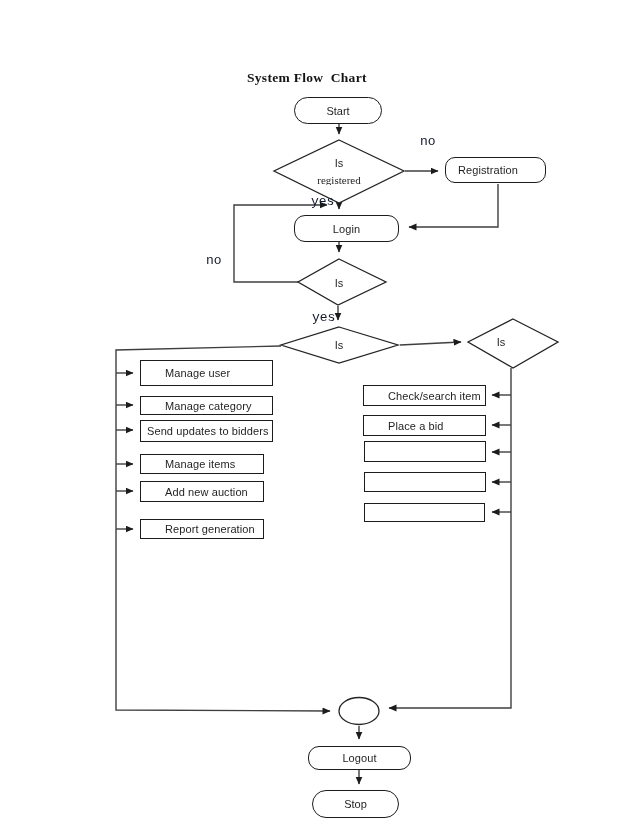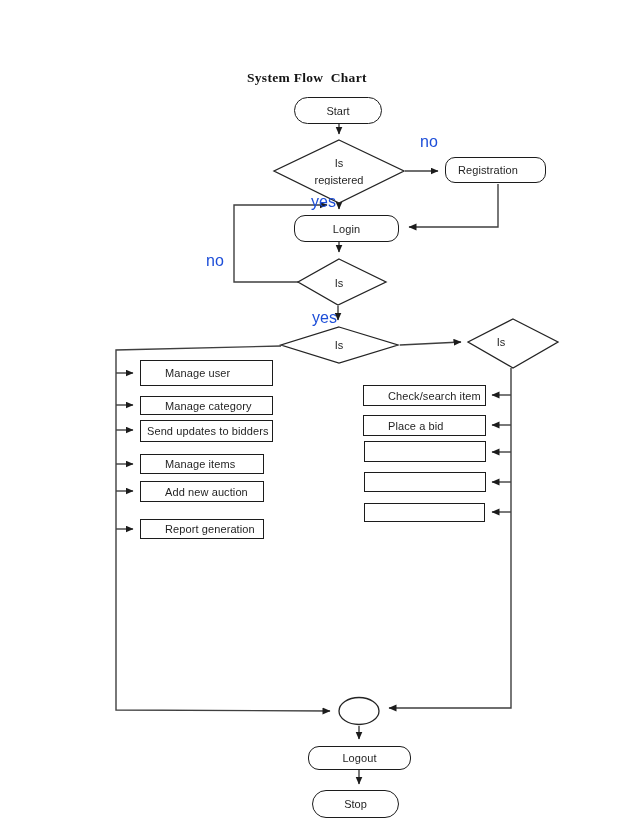--- a/index.html
+++ b/index.html
@@ -48,26 +48,26 @@
     justify-content: center;
   }
   .dlabel {
     position: absolute;
     width: 80px;
     text-align: center;
     font-size: 11px;
     color: #1f1f1f;
     line-height: 14px;
   }
-  .dlabel.clip { height: 12px; overflow: hidden; }
+  .dlabel.clip { height: 12px; overflow: hidden; font-family: Liberation Serif, serif; }
   .elabel {
     position: absolute;
-    font-family: Liberation Sans, sans-serif;
-    font-size: 16px;
-    color: #1d4ed8;
+    font-family: Liberation Mono, monospace;
+    font-size: 13px;
+    color: #0f172a;
     line-height: 12px;
   }
 </style>
 </head>
 <body>
 
 <div class="page">
 
   <svg class="canvas" width="638" height="826" viewBox="0 0 638 826">
     <defs>

